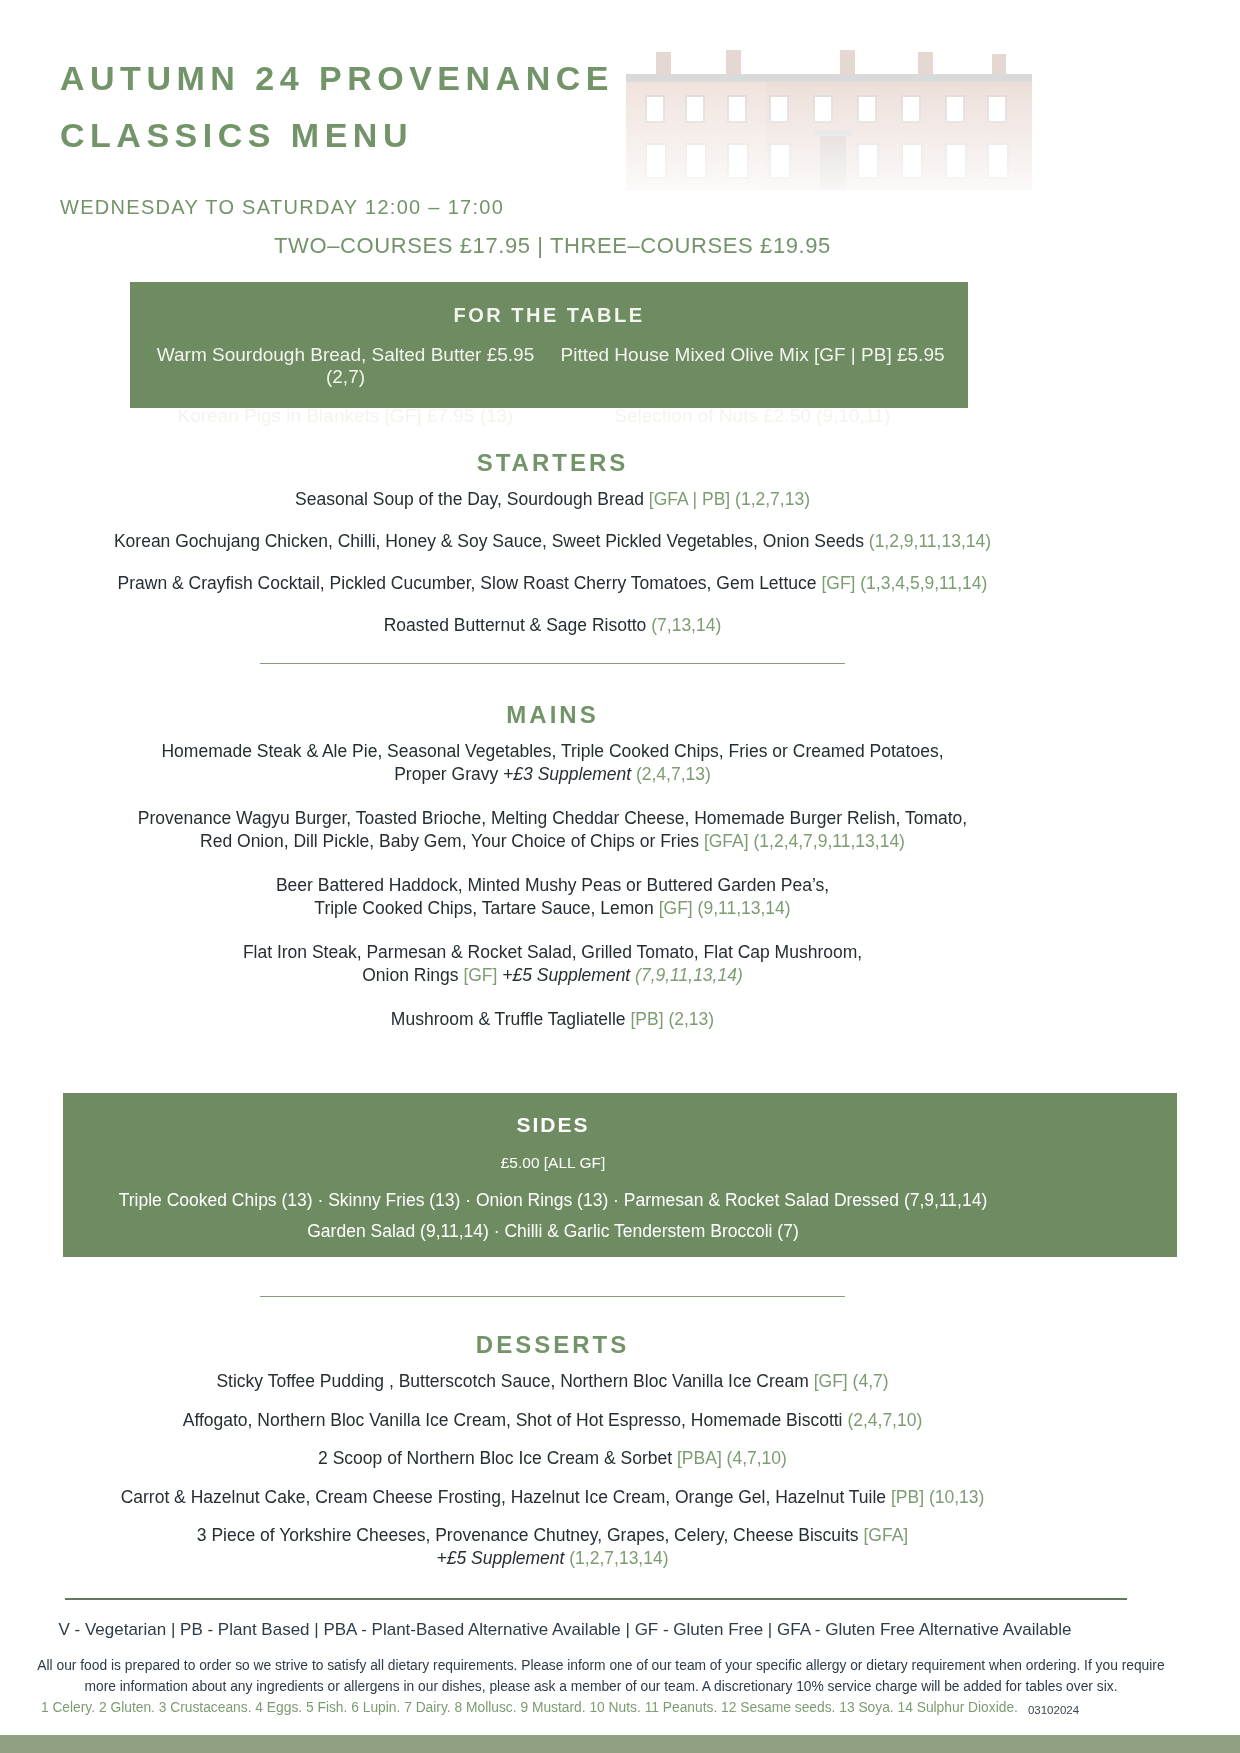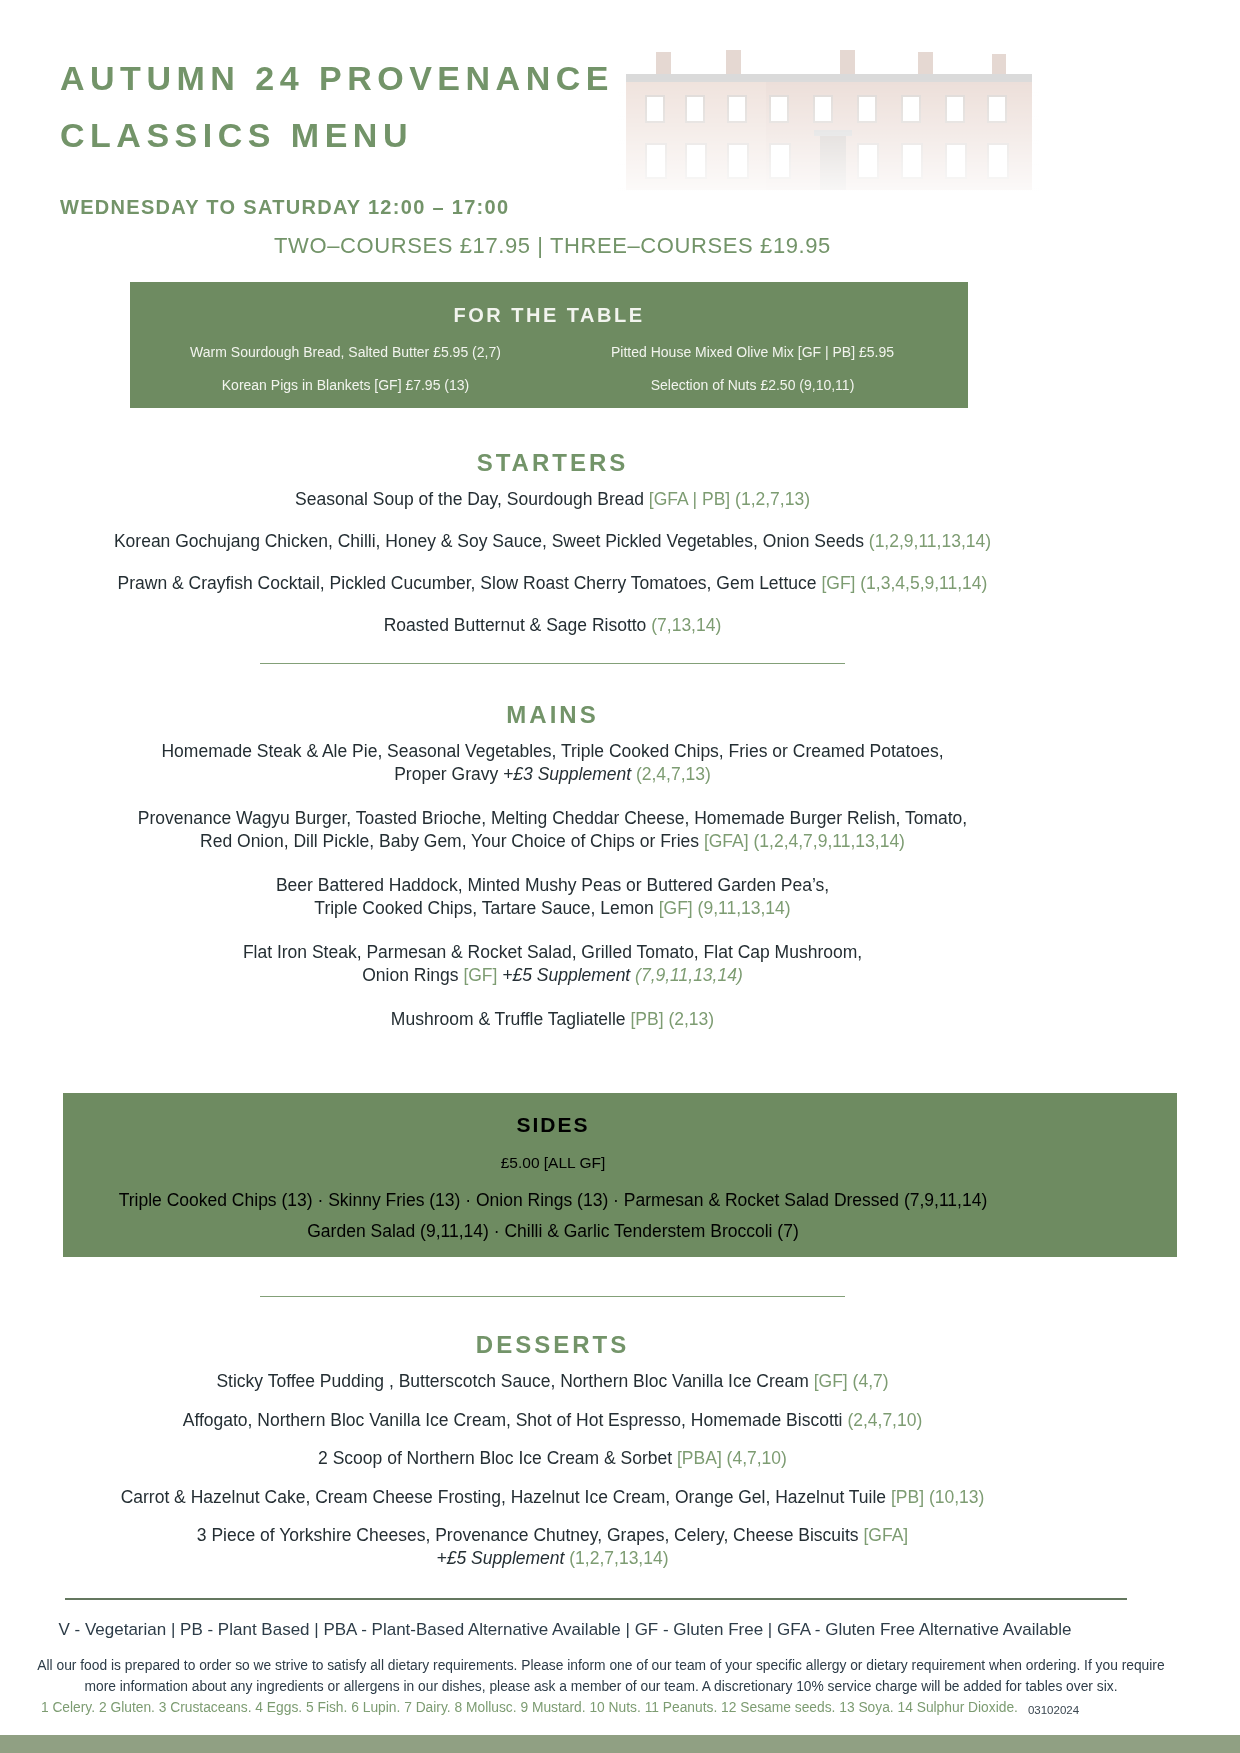--- a/index.html
+++ b/index.html
@@ -12,49 +12,49 @@
   *{box-sizing:border-box;}
   html,body{margin:0;padding:0;background:#fff;}
   .page{
     position:relative;width:1240px;height:1753px;background:#ffffff;overflow:hidden;
     font-family:"Liberation Sans",sans-serif;color:var(--dark);
   }
   
   .title{position:absolute;left:60px;top:50px;color:var(--green);
     font-size:34px;font-weight:700;letter-spacing:5.5px;line-height:57px;}
   .hours{position:absolute;left:60px;top:196px;color:var(--green);
-    font-size:20px;font-weight:700;letter-spacing:1.3px;}
+    font-size:20px;font-weight:400;letter-spacing:1.3px;}
   .pricing{position:absolute;left:0;top:233px;width:1105px;text-align:center;
     color:var(--green);font-size:22px;letter-spacing:0.6px;}
   
   .building{position:absolute;left:618px;top:46px;width:422px;height:160px;opacity:0.32;}
   .building .fade{position:absolute;left:0;top:0;width:100%;height:100%;
     background:linear-gradient(to bottom, rgba(255,255,255,0) 20%, rgba(255,255,255,0.9) 95%);}
   
   .table-box{position:absolute;left:130px;top:282px;width:838px;height:126px;
     background:var(--box-green);color:#f2f4ee;text-align:center;}
   .table-box-heading{padding-top:22px;font-size:20px;font-weight:700;letter-spacing:2.5px;}
   .table-grid{display:grid;grid-template-columns:1fr 1fr;row-gap:17px;margin-top:17px;
-    font-size:14px;padding:0 12px;}
+    font-size:19px;padding:0 12px;}
   
   .section{position:absolute;left:0;width:1105px;text-align:center;}
   .section-heading{margin:0;font-size:24px;font-weight:700;letter-spacing:3px;
     color:var(--green);line-height:30px;}
   .items{margin-top:10px;}
   .menu-item{margin-bottom:19px;font-size:17.5px;line-height:23px;}
   .mains .menu-item{margin-bottom:21px;}
   .desserts .menu-item{margin-bottom:16px;line-height:22.5px;}
   .seg-d{color:var(--dark);}
   .seg-g{color:var(--green-light);}
   .seg-di{color:var(--dark);font-style:italic;}
   .seg-gi{color:var(--green-light);font-style:italic;}
   .divider{position:absolute;left:260px;width:585px;border-top:1.5px solid #83a078;height:0;}
   
   .sides-box{position:absolute;left:63px;top:1093px;width:1114px;height:164px;
-    background:var(--box-green);color:#000000;text-align:center;padding-right:134px;}
+    background:var(--box-green);color:#ffffff;text-align:center;padding-right:134px;}
   .sides-heading{padding-top:20px;font-size:21px;font-weight:700;letter-spacing:2px;}
   .sides-price{margin-top:17px;font-size:15.5px;}
   .sides-lines{margin-top:13px;font-size:17.5px;line-height:31px;}
   
   .footer-divider{position:absolute;left:65px;top:1598px;width:1062px;height:0;
     border-top:2px solid #64775f;}
   .legend{position:absolute;left:0;top:1620px;width:1130px;text-align:center;
     color:var(--navy);font-size:17px;}
   .fine-print{position:absolute;left:36px;top:1656px;width:1130px;text-align:center;
     color:var(--navy);font-size:13.8px;line-height:20.5px;}

